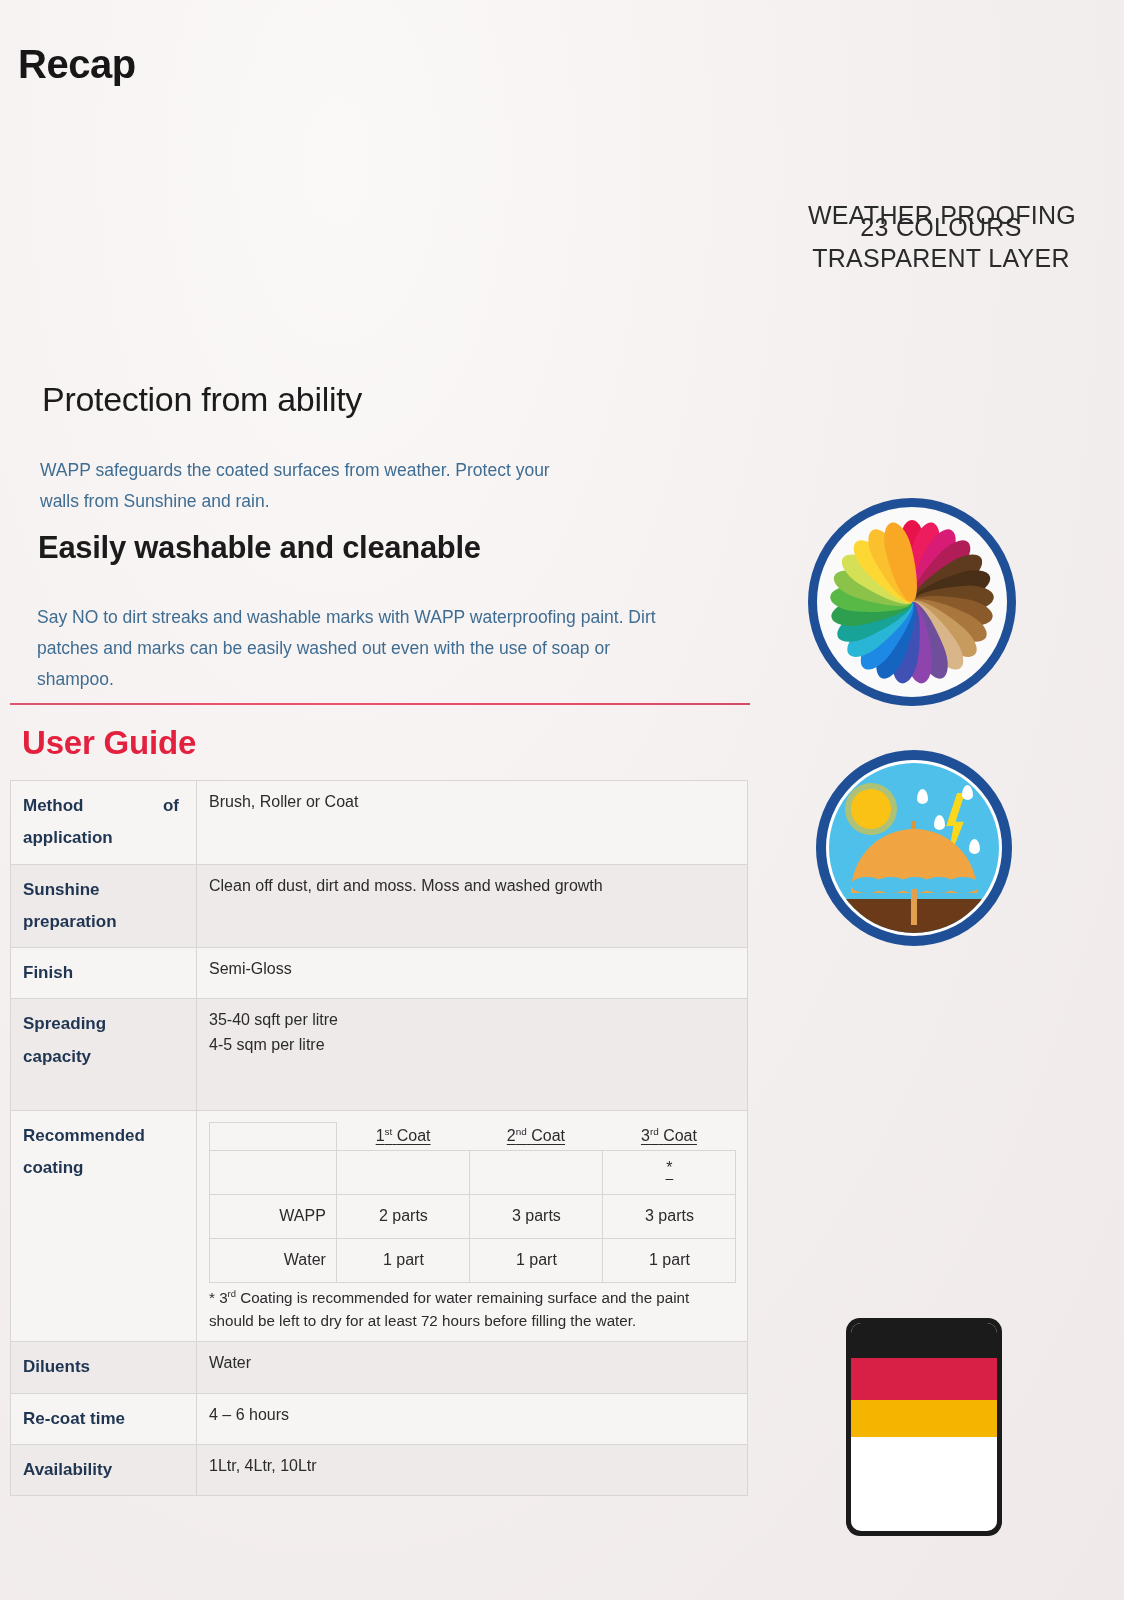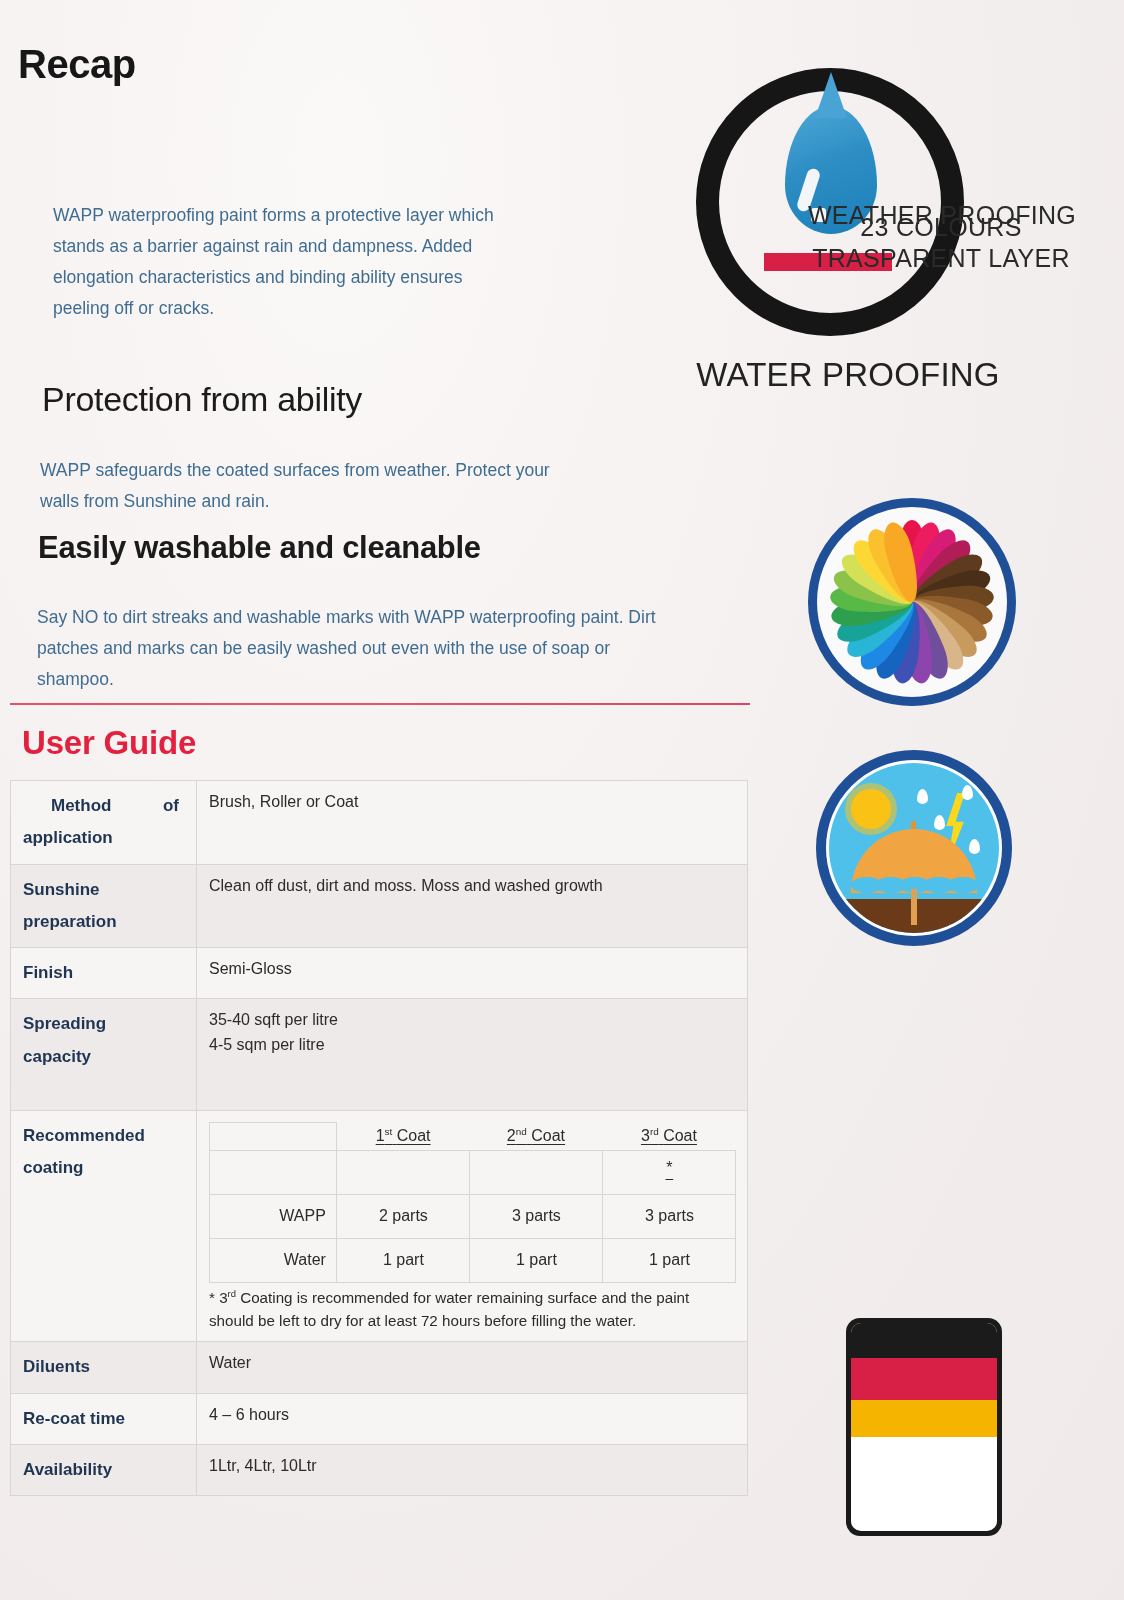--- a/index.html
+++ b/index.html
@@ -62,21 +62,21 @@
   td.lbl{
     width:162px;
     font-size:17px;font-weight:bold;color:#1f3552;
     line-height:1.9;
   }
   td.val{
     font-size:16px;color:#2b2b2b;line-height:1.55;
   }
   .rowA{background:#efeaea;}
   .rowB{background:#f7f4f4;}
-  .methodlbl{display:flex;justify-content:space-between;margin-left:28px;}
+  .methodlbl{display:flex;justify-content:space-between;}
   .methodlbl span:last-child{padding-right:6px;}
 
   
   .coat{margin:2px 0 0 0;border-collapse:collapse;width:100%;}
   .coat td{border:0;padding:1px 4px;font-size:16px;color:#2b2b2b;}
   .coat th{border:0;padding:1px 4px;font-size:16px;font-weight:400;color:#2b2b2b;}
   .coat .hd{text-decoration:underline;text-underline-offset:3px;}
   .coat .rlab{text-align:right;padding-right:10px;white-space:nowrap;}
   .coat .c{text-align:center;white-space:nowrap;}
   sup{font-size:0.62em;vertical-align:super;}
@@ -194,21 +194,20 @@
 </style>
 </head>
 <body>
 
 <div class="page">
 
   <div class="left">
 
     <div class="recap">Recap</div>
 
-    <div class="body" id="sec1-body">WAPP waterproofing paint forms a protective layer which stands as a barrier against rain and dampness. Added elongation characteristics and binding ability ensures peeling off or cracks.</div>
 
     <div class="h2" id="sec2-title">Protection from ability</div>
     <div class="body" id="sec2-body">WAPP safeguards the coated surfaces from weather. Protect your walls from Sunshine and rain.</div>
 
     <div class="h2 b" id="sec3-title">Easily washable and cleanable</div>
     <div class="body" id="sec3-body">Say NO to dirt streaks and washable marks with WAPP waterproofing paint. Dirt patches and marks can be easily washed out even with the use of soap or shampoo.</div>
 
     <div class="rule"></div>
 
     <div class="userguide">User Guide</div>
@@ -304,28 +303,20 @@
         <tr class="rowA">
           <td class="lbl">Availability</td>
           <td class="val">1Ltr, 4Ltr, 10Ltr</td>
         </tr>
       </tbody>
     </table>
   </div>
 
   <div class="right">
 
-    <div id="wp">
-      <div class="ring"></div>
-      <div class="drop"></div>
-      <div class="gleam"></div>
-      <div class="gleam2"></div>
-      <div class="bar"></div>
-      <div class="cap">WATER PROOFING</div>
-    </div>
 
     <div id="cw">
       <div class="ring"></div>
       <div class="petals" id="petals">
           <div class="petal" style="background: rgb(232, 19, 74); transform: rotate(0deg);"></div>
           <div class="petal" style="background: rgb(236, 28, 95); transform: rotate(14.4deg);"></div>
           <div class="petal" style="background: rgb(216, 27, 116); transform: rotate(28.8deg);"></div>
           <div class="petal" style="background: rgb(176, 29, 87); transform: rotate(43.2deg);"></div>
           <div class="petal" style="background: rgb(94, 58, 31); transform: rotate(57.6deg);"></div>
           <div class="petal" style="background: rgb(74, 47, 24); transform: rotate(72deg);"></div>

